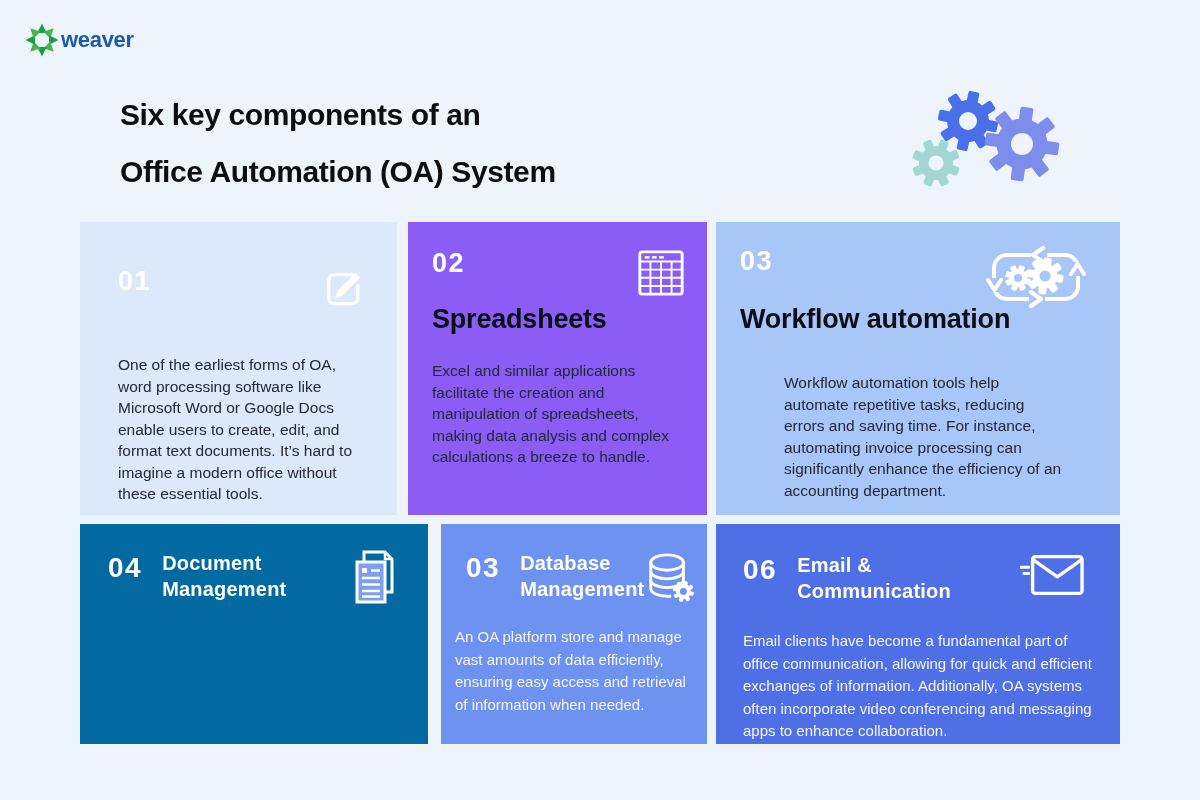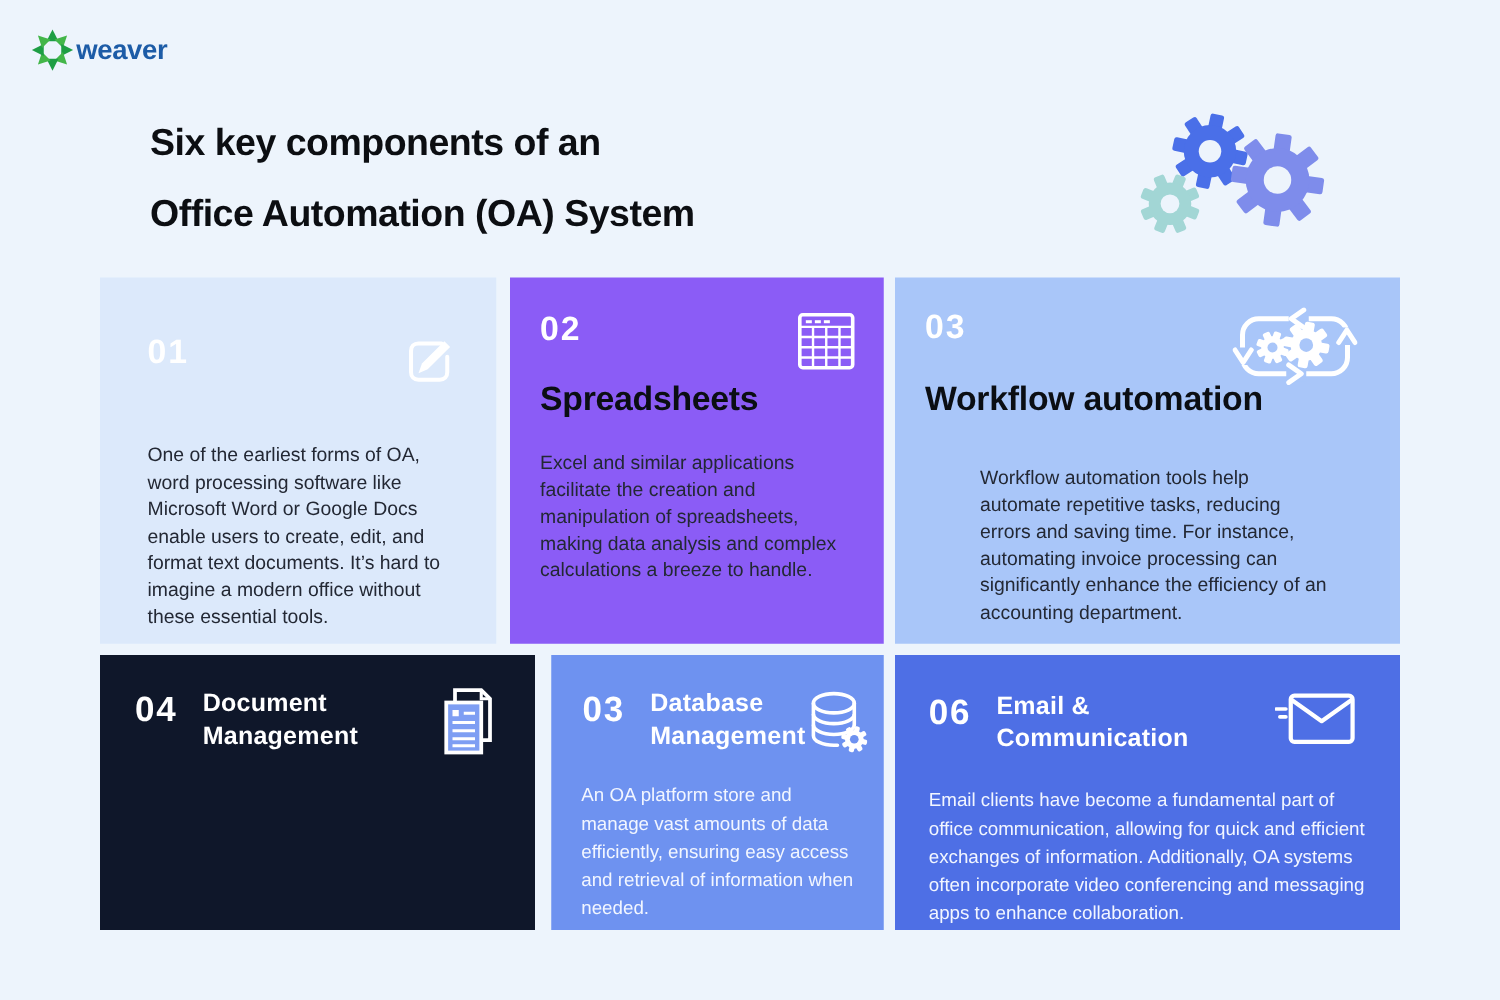--- a/index.html
+++ b/index.html
@@ -48,21 +48,21 @@
   .c-head{display:flex;align-items:flex-start;}
   .c4 .c-head{padding:26px 30px 0 28px;}
   .c5 .c-head{padding:26px 20px 0 25px;}
   .c6 .c-head{padding:28px 36px 0 27px;}
   .c-head .num{font-size:28px;margin-top:2px;}
   .card-title-sm{margin:0 0 0 20px;font-size:20px;line-height:26px;font-weight:bold;color:#fff;
                  white-space:pre-line;letter-spacing:0.2px;}
   .c-head .icon{margin-left:auto;flex:none;}
   .body-w{position:absolute;margin:0;font-size:15px;line-height:22.5px;color:#f2f6ff;}
   .c4 .body-w{left:28px;right:18px;top:96px;}
-  .c5 .body-w{left:24px;right:18px;top:102px;}
+  .c5 .body-w{left:14px;right:18px;top:102px;}
   .c6 .body-w{left:27px;right:24px;top:106px;}
 </style>
 </head>
 <body style="background-color: rgb(237, 244, 252);">
 
 <div class="stage">
 
   <div class="logo">
     <svg width="36" height="36" viewBox="0 0 36 36">
       <g>
@@ -189,21 +189,21 @@
             <circle r="12.5"></circle>
           </g>
           <circle r="5.5" fill="#a9c6f9"></circle>
         </g>
       </svg>
     </div>
     <h2 class="card-title">Workflow automation</h2>
     <p class="body">Workflow automation tools help automate repetitive tasks, reducing errors and saving time. For instance, automating invoice processing can significantly enhance the efficiency of an accounting department.</p>
   </section>
 
-  <section class="card row2 c4" style="background-color: #0f172a;">
+  <section class="card row2 c4" style="background-color: #0369a1;">
     <div class="c-head">
       <span class="num">04</span>
       <h2 class="card-title-sm">Document
 Management</h2>
       <svg class="icon" width="46" height="56" viewBox="0 0 46 56">
         <path d="M12 2 H33 L40 9 V42 H12 Z" fill="none" stroke="#fff" stroke-width="3"></path>
         <path d="M33 2 V9 H40" fill="none" stroke="#fff" stroke-width="2.5"></path>
         <rect x="5" y="12" width="28" height="40" fill="#7e9ef3" stroke="#fff" stroke-width="3"></rect>
         <rect x="10" y="18" width="5" height="5" fill="#fff"></rect>
         <path d="M19 20.5 H28 M10 28 H28 M10 34.5 H28 M10 41 H28 M10 46.5 H28" stroke="#fff" stroke-width="2.4" fill="none"></path>

